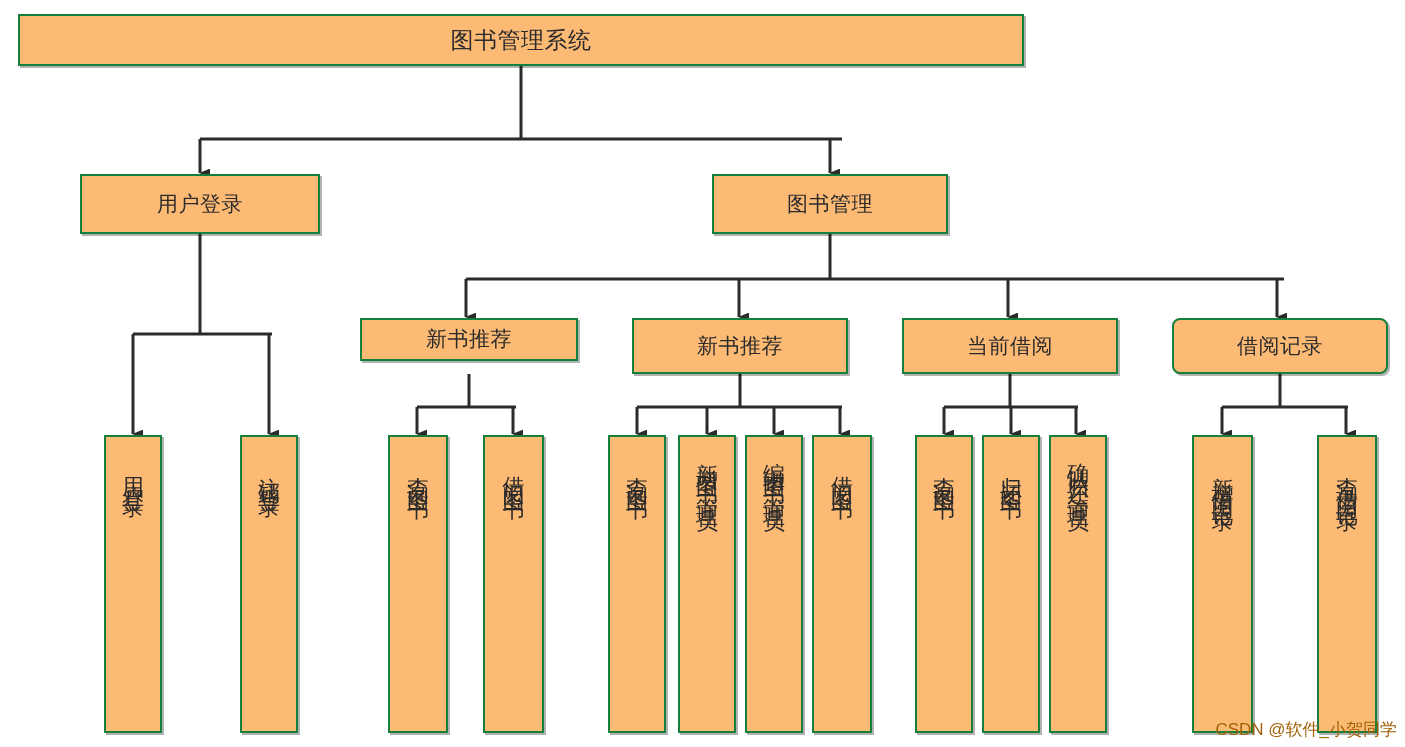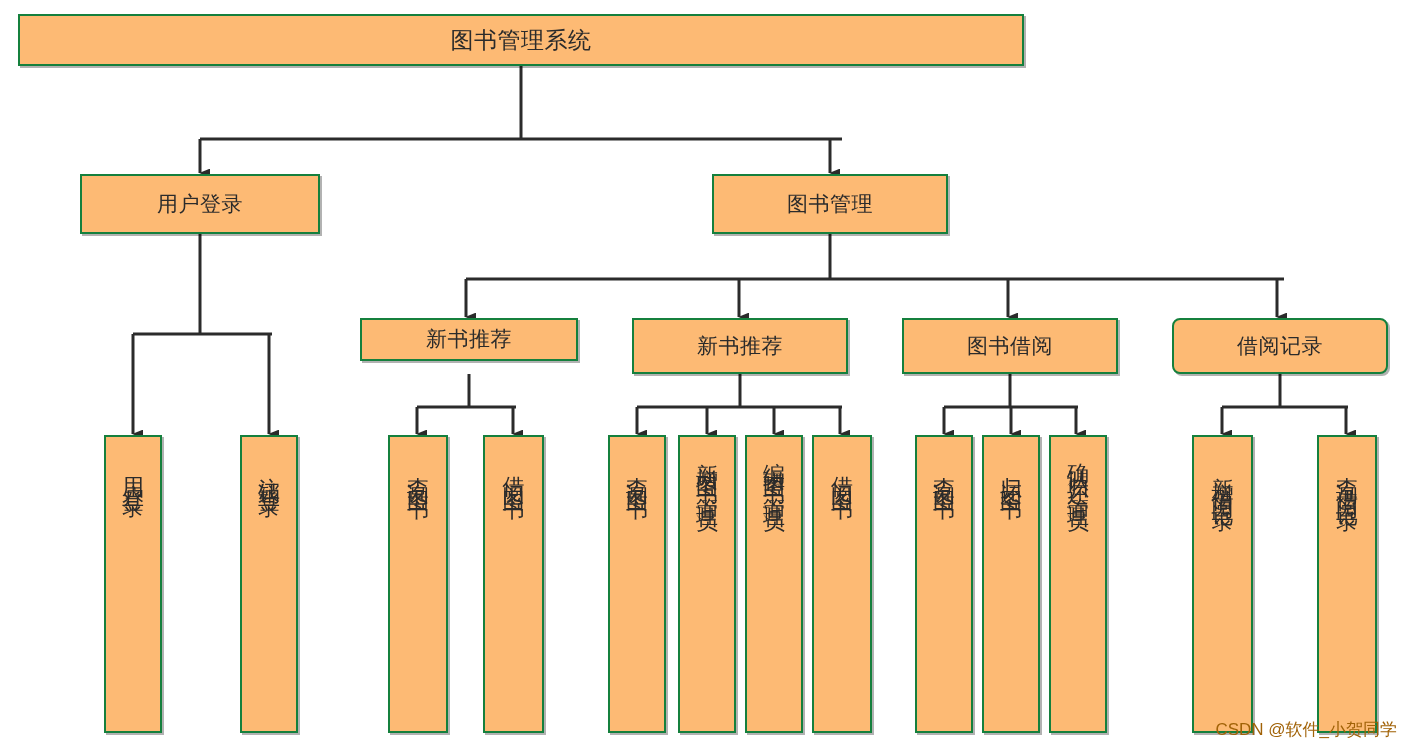--- a/index.html
+++ b/index.html
@@ -134,21 +134,21 @@
     <span class="node-label">图书管理</span>
   </div>
 
   <div class="node-box" style="left:360px; top:318px; width:218px; height:43px;">
     <span class="node-label">新书推荐</span>
   </div>
   <div class="node-box" style="left:632px; top:318px; width:216px; height:56px;">
     <span class="node-label">新书推荐</span>
   </div>
   <div class="node-box" style="left:902px; top:318px; width:216px; height:56px;">
-    <span class="node-label">图书借阅</span>
+    <span class="node-label">当前借阅</span>
   </div>
   <div class="node-box" style="left:1172px; top:318px; width:216px; height:56px;border-radius:8px;">
     <span class="node-label">借阅记录</span>
   </div>
 
   <div class="node-box vertical" style="left:104px; top:435px; width:58px; height:298px;">
     <span class="node-label">用户登录</span>
   </div>
   <div class="node-box vertical" style="left:240px; top:435px; width:58px; height:298px;">
     <span class="node-label">注销登录</span>

